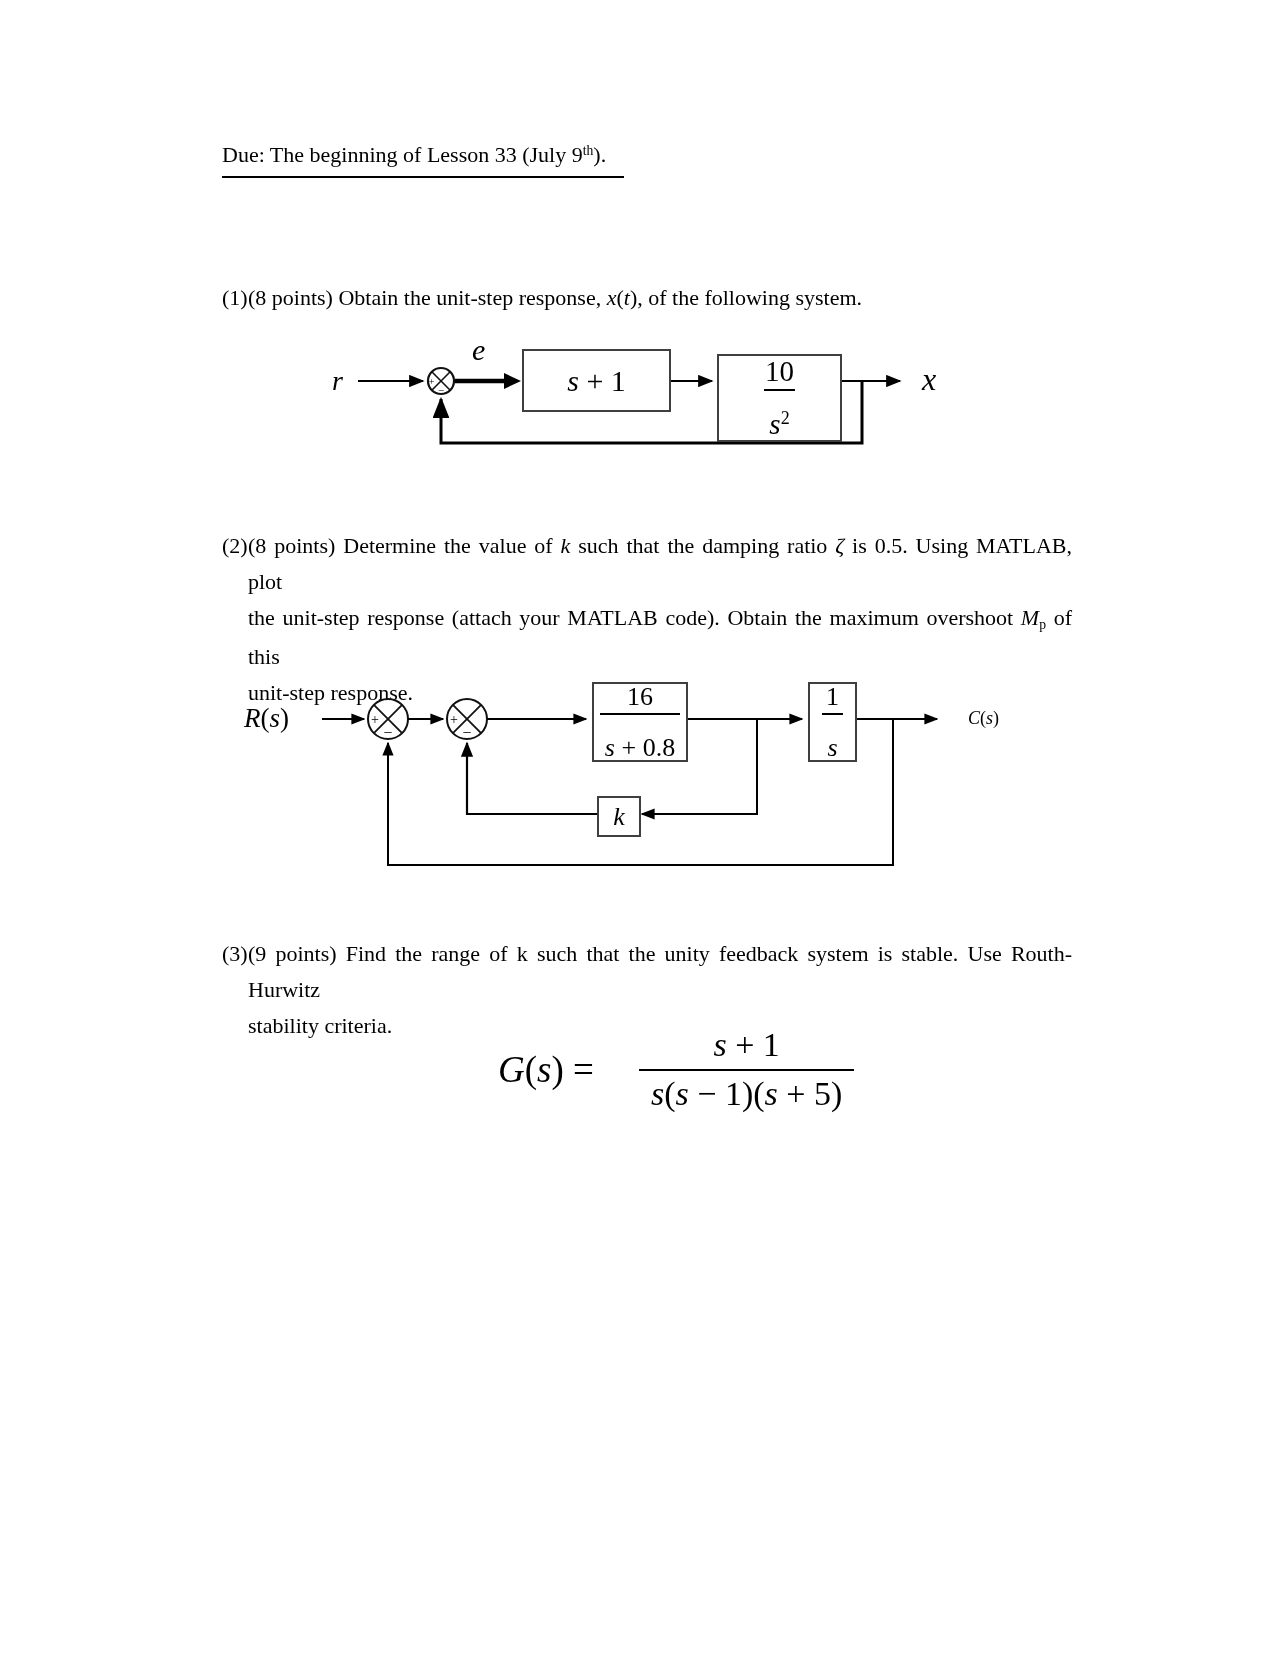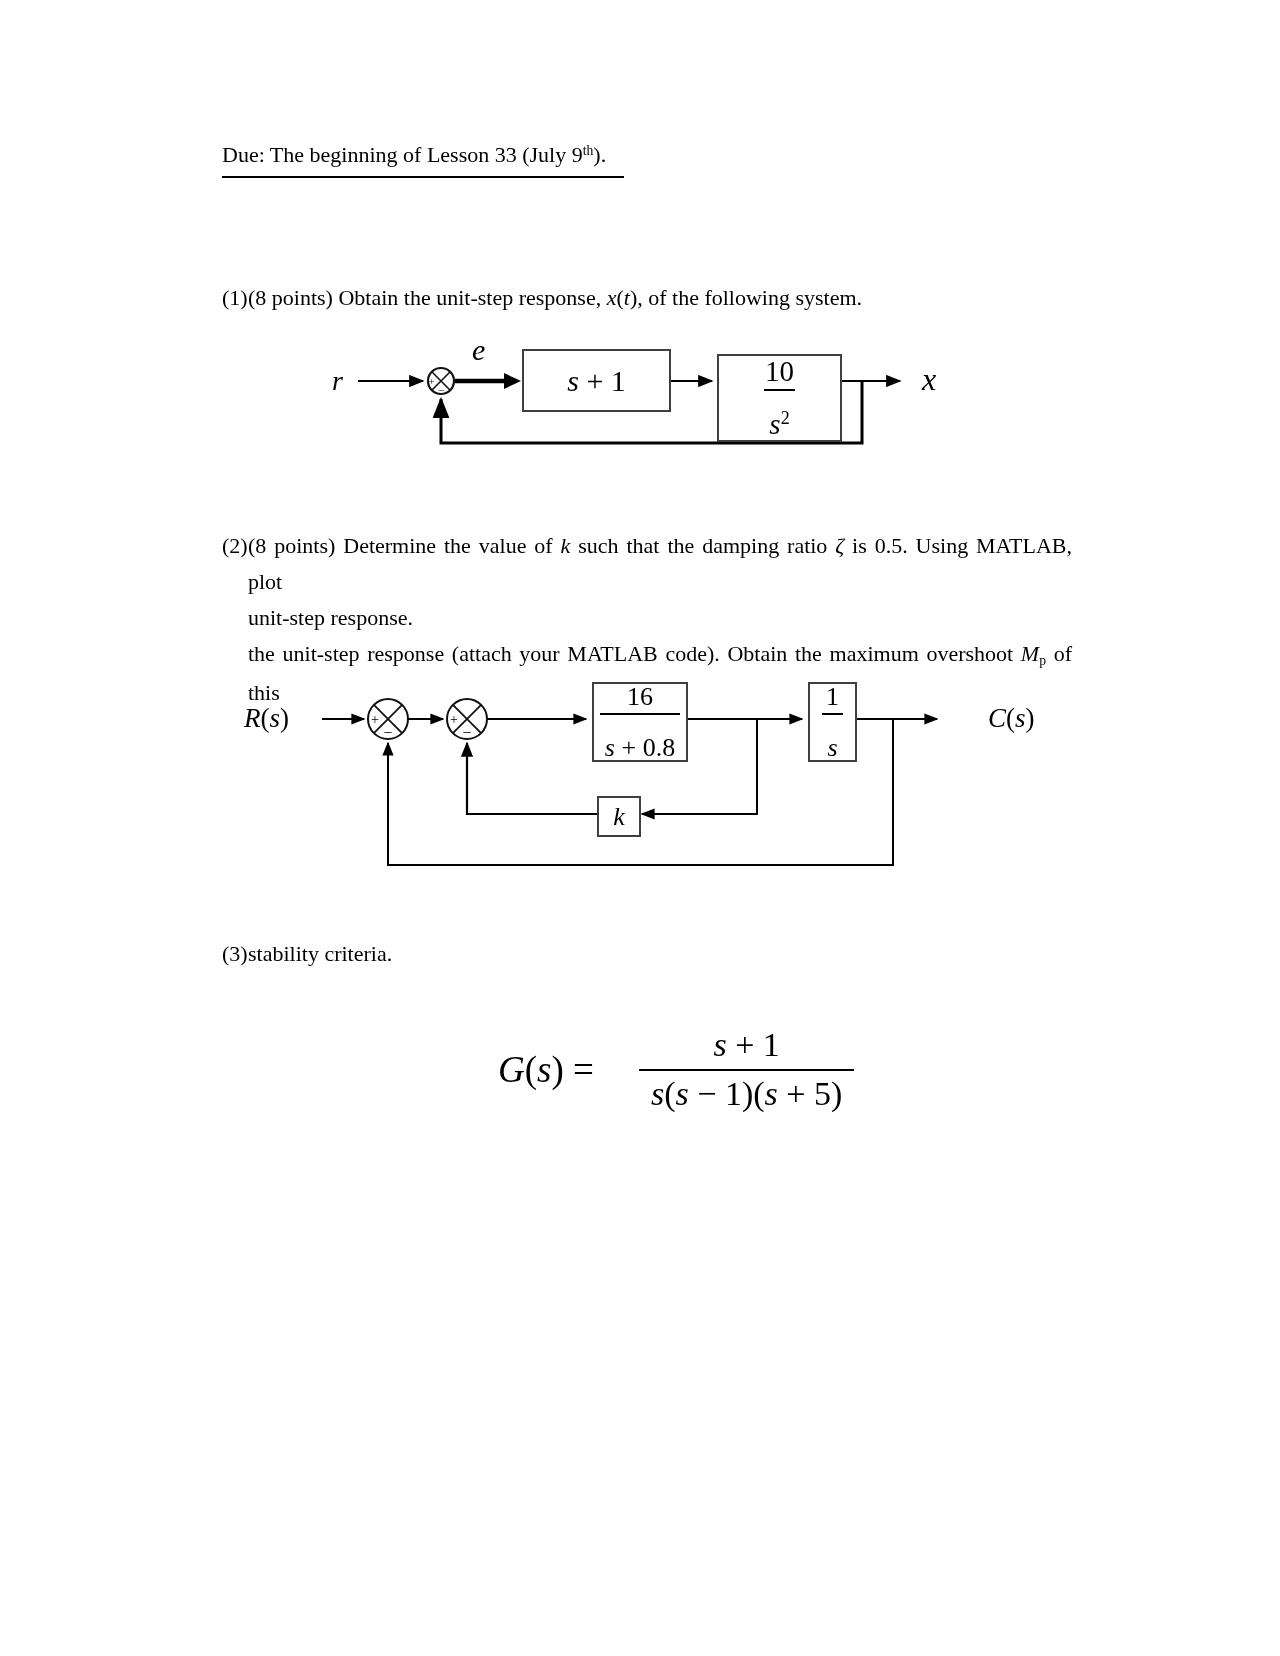--- a/index.html
+++ b/index.html
@@ -42,21 +42,21 @@
   .frac-num{padding:0 5px 1px;}
   .frac-den{border-top:2px solid #000000;padding:18px 5px 0;}
   
   #d1-r{left:32px;top:50px;font-size:28px;line-height:32px;}
   #d1-e{left:172px;top:18px;font-size:30px;line-height:34px;}
   #d1-x{left:622px;top:46px;font-size:32px;line-height:36px;}
   #d1-box1{left:222px;top:34px;width:145px;height:59px;font-size:30px;}
   #d1-box2{left:417px;top:23px;width:121px;height:84px;font-size:29px;line-height:1.1;margin-top:16px;}
   
   #d2-rs{left:4px;top:72px;font-size:27px;line-height:32px;font-style:normal;}
-  #d2-cs{left:748px;top:72px;font-size:27px;line-height:32px;font-style:normal;}
+  #d2-cs{left:728px;top:72px;font-size:18px;line-height:32px;font-style:normal;}
   #d2-box1{left:352px;top:52px;width:92px;height:76px;font-size:26px;line-height:1.15;}
   #d2-box2{left:568px;top:52px;width:45px;height:76px;font-size:26px;line-height:1.15;}
   #d2-k{left:357px;top:166px;width:40px;height:37px;font-size:26px;}
   
   .formula{position:absolute;left:498px;top:1025px;display:flex;align-items:center;font-size:37px;gap:33px;}
   .formula-lhs{margin-right:12px;white-space:nowrap;}
   .formula .frac{display:inline-flex;flex-direction:column;align-items:center;font-size:34px;line-height:1.2;}
   .formula .frac-num{padding:0 12px 3px;}
   .formula .frac-den{border-top:2.5px solid #000;padding:3px 12px 0;}
 </style>
@@ -102,22 +102,22 @@
     <div class="tf-box" id="d1-box2">
       <span class="frac-num"><span class="seg">10</span></span>
       <span class="frac-den"><span class="seg seg-i">s</span><span class="seg seg-sup">2</span></span>
     </div>
   </div>
 
   <div class="problem" id="p2">
     <span class="pnum">(2)</span>
     <div class="ptext">
       <div class="pline jline"><span class="seg">(8 points) Determine the value of </span><span class="seg seg-i">k</span><span class="seg"> such that the damping ratio </span><span class="seg seg-i">ζ</span><span class="seg"> is 0.5. Using MATLAB, plot</span></div>
+      <div class="pline jline"><span class="seg">the unit-step response (attach your MATLAB code). Obtain the maximum overshoot </span><span class="seg seg-i">M</span><span class="seg seg-sub">p</span><span class="seg"> of this</span></div>
       <div class="pline"><span class="seg">unit-step response.</span></div>
-      <div class="pline jline"><span class="seg">the unit-step response (attach your MATLAB code). Obtain the maximum overshoot </span><span class="seg seg-i">M</span><span class="seg seg-sub">p</span><span class="seg"> of this</span></div>
     </div>
   </div>
 
   <div class="diagram" id="d2">
     <svg width="790" height="270" viewBox="0 0 790 270">
       <defs>
         <marker id="ah2" viewBox="0 0 10 8" refX="9" refY="4" markerWidth="7" markerHeight="5.6" orient="auto">
           <path d="M0,0 L10,4 L0,8 z" fill="#000"></path>
         </marker>
       </defs>
@@ -151,20 +151,21 @@
       <span class="frac-den"><span class="seg seg-i">s</span></span>
     </div>
     <div class="tf-box tf-single" id="d2-k">
       <span><span class="seg seg-i">k</span></span>
     </div>
   </div>
 
   <div class="problem" id="p3">
     <span class="pnum">(3)</span>
     <div class="ptext">
+      <div class="pline jline"><span class="seg">(9 points) Find the range of k such that the unity feedback system is stable. Use Routh-Hurwitz</span></div>
       <div class="pline"><span class="seg">stability criteria.</span></div>
     </div>
   </div>
 
   <div class="formula">
     <span class="formula-lhs"><span class="seg seg-i">G</span><span class="seg">(</span><span class="seg seg-i">s</span><span class="seg">) =</span></span>
     <span class="frac">
       <span class="frac-num"><span class="seg seg-i">s</span><span class="seg"> + 1</span></span>
       <span class="frac-den"><span class="seg seg-i">s</span><span class="seg">(</span><span class="seg seg-i">s</span><span class="seg"> − 1)(</span><span class="seg seg-i">s</span><span class="seg"> + 5)</span></span>
     </span>

